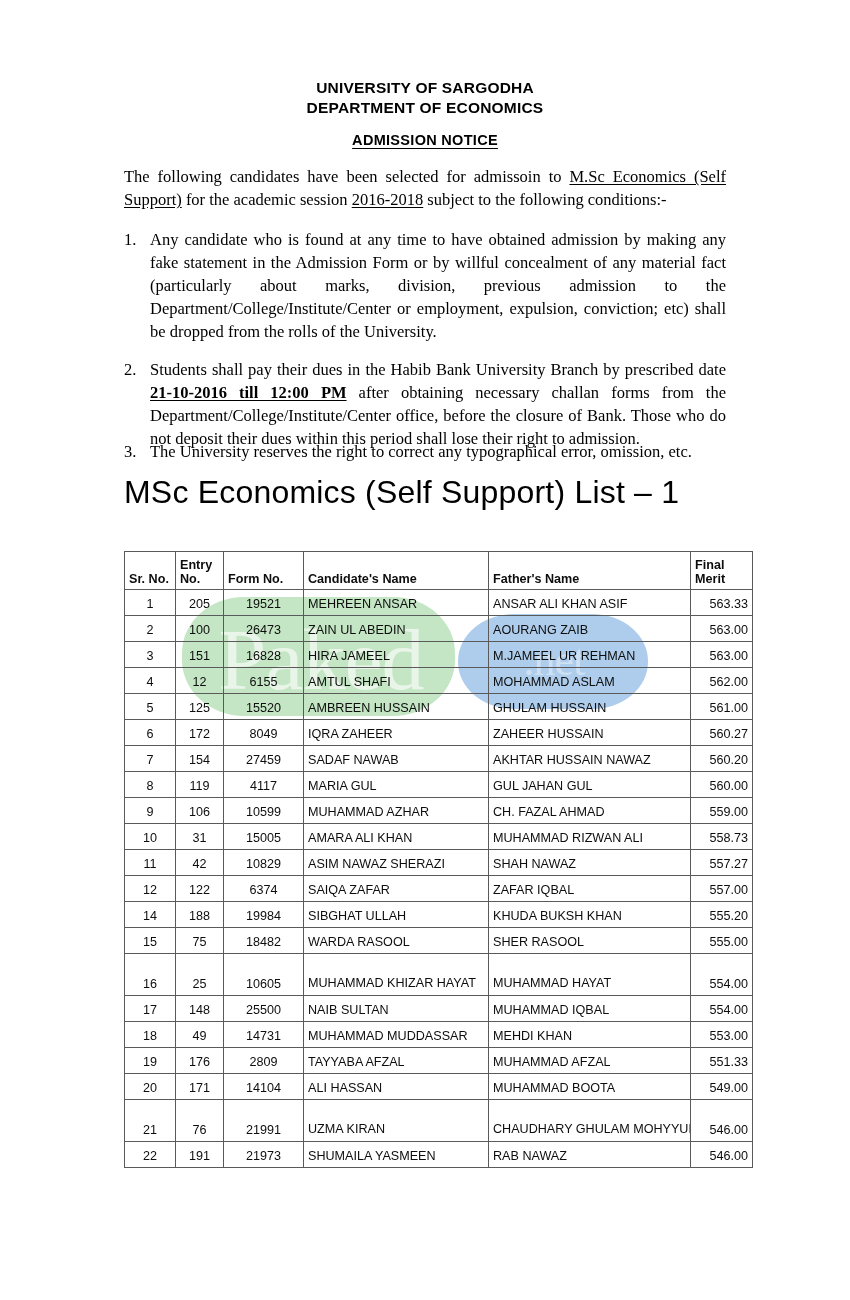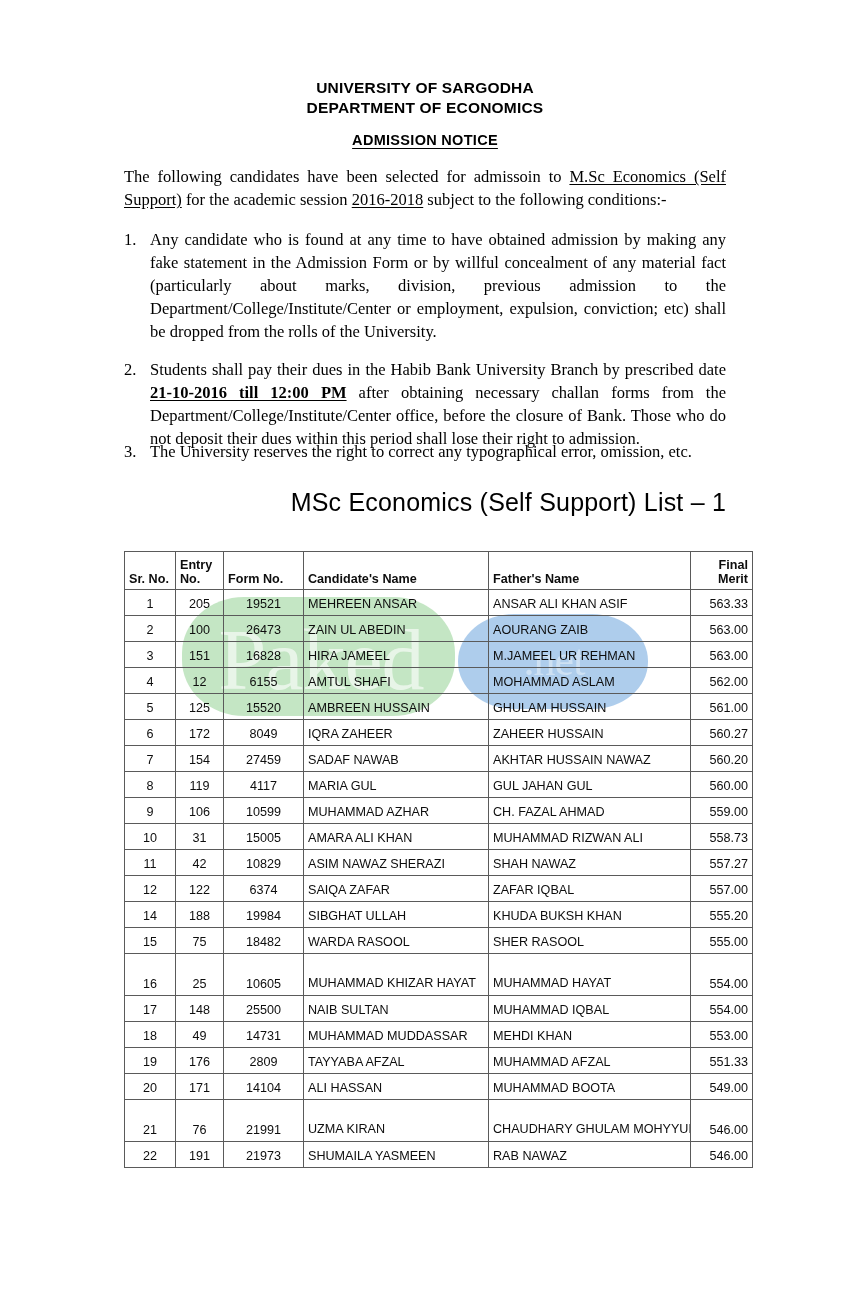--- a/index.html
+++ b/index.html
@@ -96,25 +96,25 @@
   .bold-u {
     font-weight: bold;
     text-decoration: underline;
     text-underline-offset: 2px;
   }
 
   
   .list-title {
     position: absolute;
     left: 124px;
-    top: 488px;
+    top: 474px;
     width: 602px;
-    text-align: right;
+    text-align: left;
     font-family: "Liberation Sans", sans-serif;
-    font-size: 25px;
+    font-size: 32px;
     letter-spacing: 0.2px;
   }
 
   
   .watermark {
     position: absolute;
     left: 0; top: 0;
     width: 850px; height: 1300px;
     pointer-events: none;
     z-index: 5;
@@ -209,21 +209,21 @@
   col.c-form  { width: 80px; }
   col.c-cand  { width: 185px; }
   col.c-fath  { width: 202px; }
   col.c-merit { width: 62px; }
 
   .th-sr    { text-align: left; }
   .th-entry { text-align: left; }
   .th-form  { text-align: left; }
   .th-cand  { text-align: left; }
   .th-fath  { text-align: left; }
-  .th-merit { text-align: right; }
+  .th-merit { text-align: left; }
 
   td.c-sr, td.c-entry, td.c-form { text-align: center; }
   td.c-cand, td.c-fath { text-align: left; }
   td.c-merit { text-align: right; }
 
   td.wrap2 {
     white-space: normal;
     line-height: 15px;
     vertical-align: bottom;
     padding-bottom: 3px;

